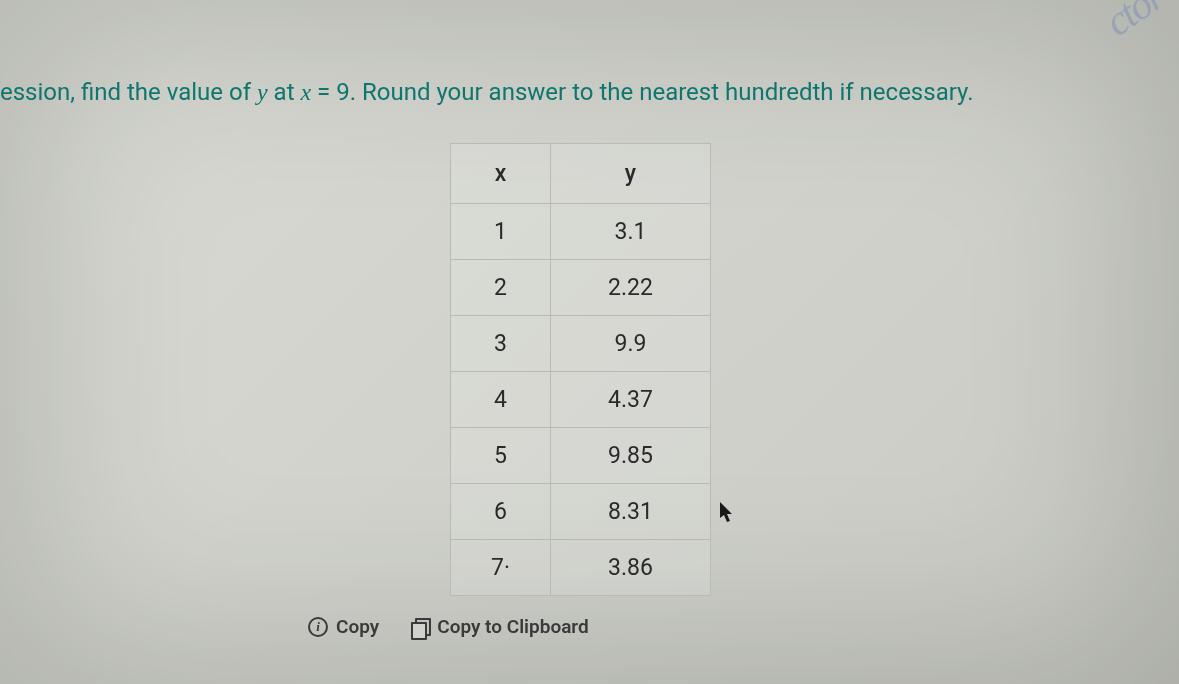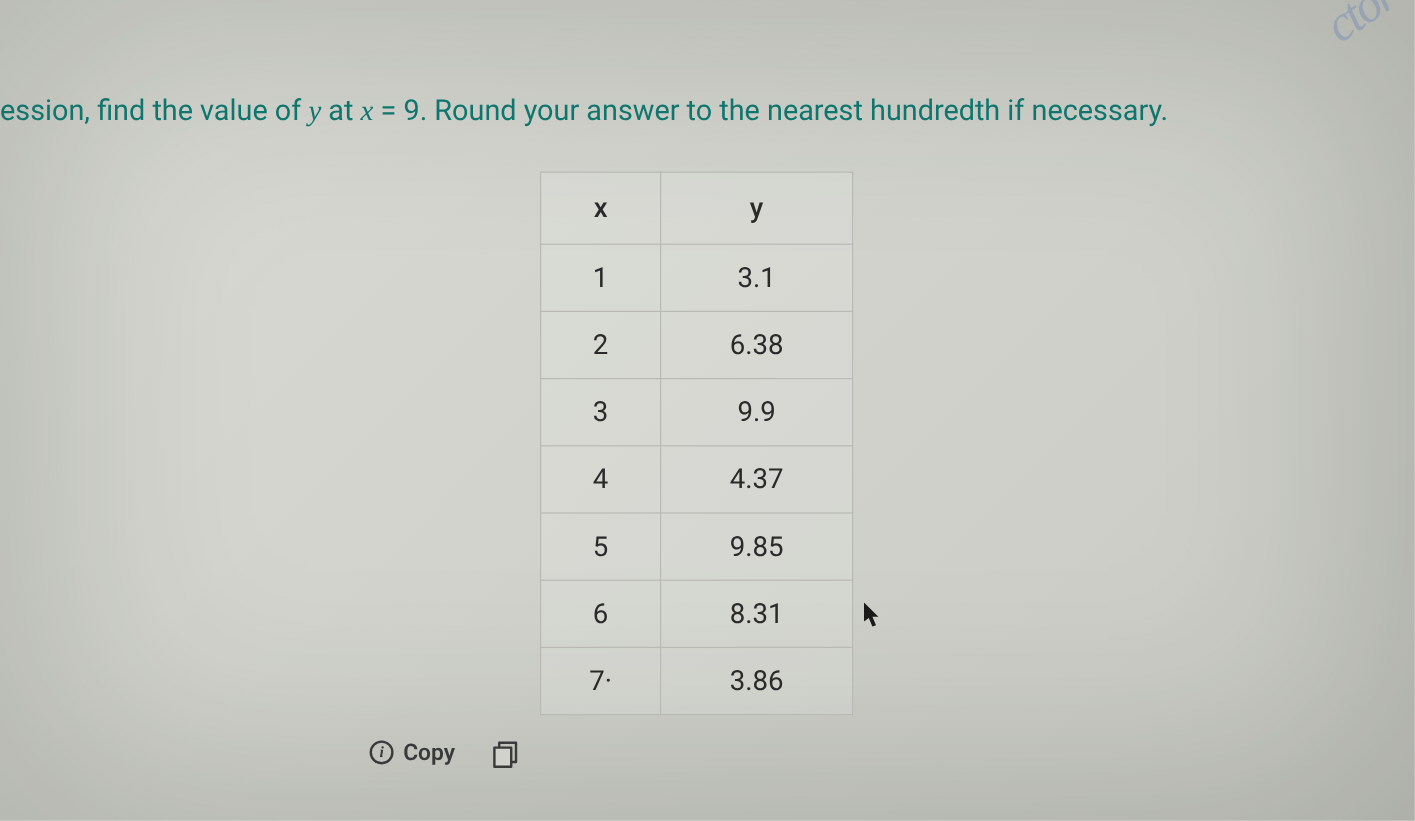--- a/index.html
+++ b/index.html
@@ -164,21 +164,21 @@
       <th class="col-y">y</th>
     </tr>
   </thead>
   <tbody>
     <tr>
       <td class="col-x">1</td>
       <td class="col-y">3.1</td>
     </tr>
     <tr>
       <td class="col-x">2</td>
-      <td class="col-y">6.38</td>
+      <td class="col-y">2.22</td>
     </tr>
     <tr>
       <td class="col-x">3</td>
       <td class="col-y">9.9</td>
     </tr>
     <tr>
       <td class="col-x">4</td>
       <td class="col-y">4.37</td>
     </tr>
     <tr>
@@ -196,20 +196,21 @@
   </tbody>
 </table>
 
 <div class="toolbar">
   <div class="toolbar-item">
     <span class="icon-info">i</span>
     <span>Copy</span>
   </div>
   <div class="toolbar-item">
     <span class="icon-copy"></span>
+    <span>Copy to Clipboard</span>
   </div>
 </div>
 
 <div class="cursor-arrow">
   <svg viewBox="0 0 16 22" fill="#1a1a1a">
     <path d="M0 0 L0 16 L4 13 L7 20 L10 19 L7 12 L12 12 Z"></path>
   </svg>
 </div>
 
 </body></html>

